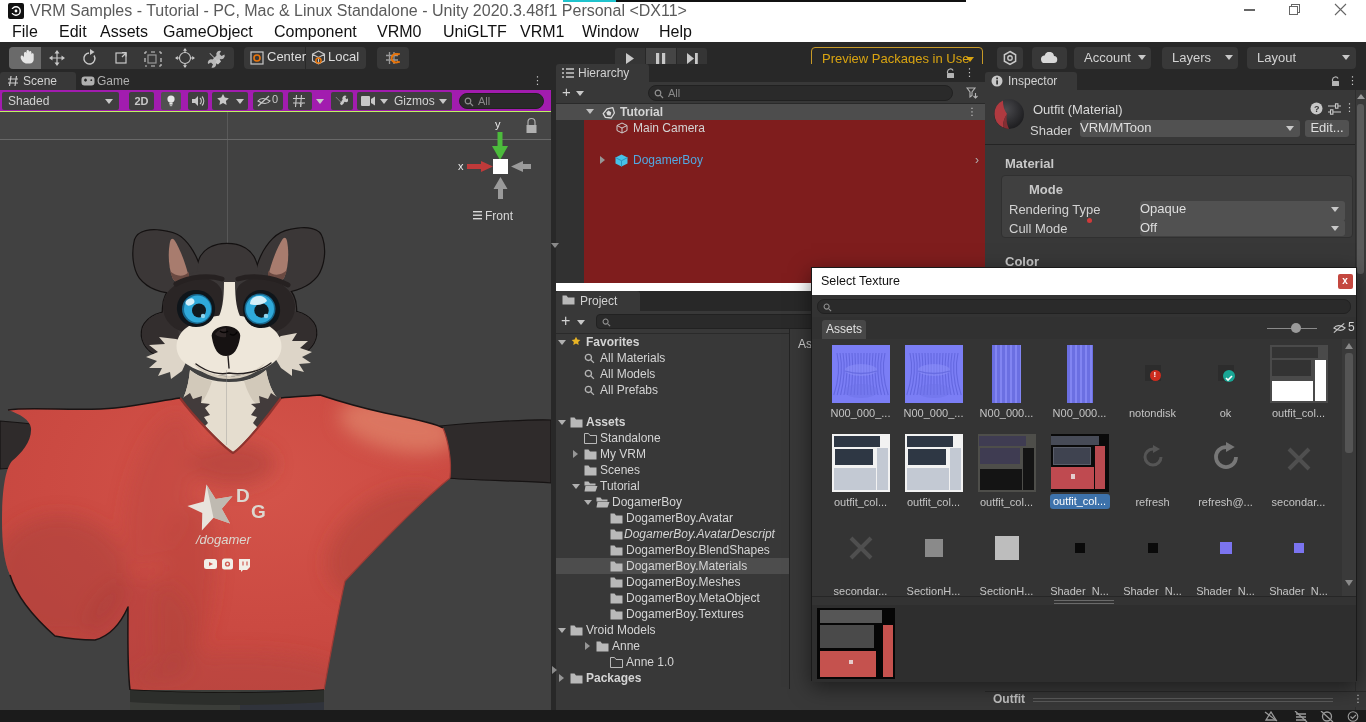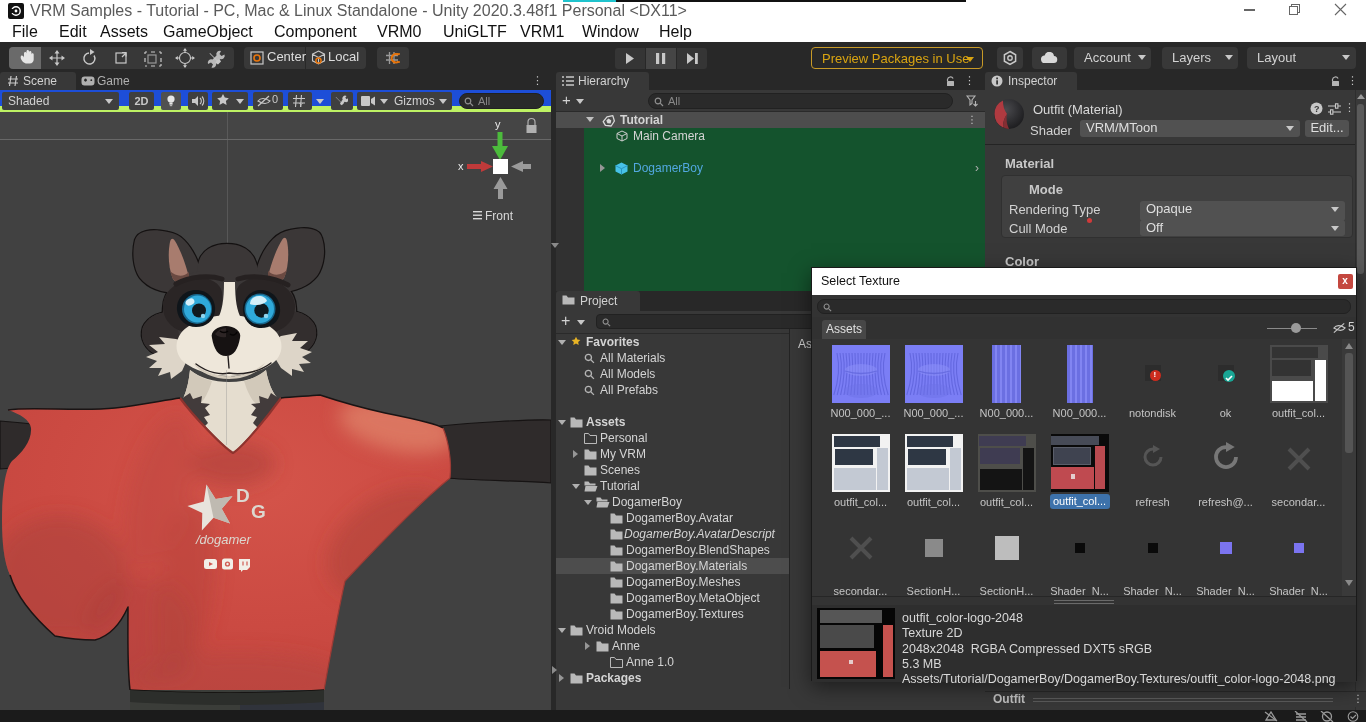--- a/index.html
+++ b/index.html
@@ -13,39 +13,39 @@
   #titlebar { left:0; top:0; width:1366px; height:21px; background:#ffffff; }
   #menubar  { left:0; top:21px; width:1366px; height:21px; background:#ffffff; }
   .menuitem { position:absolute; top:2px; color:#111; font-size:16px; }
 
   
   #toolbar { left:0; top:42px; width:1366px; height:30px; background:#282828; }
   .tbtn { position:absolute; background:#383838; border-radius:4px; }
 
   
   #scene   { left:0; top:72px; width:551px; height:638px; background:#282828; }
-  #hier    { left:556px; top:72px; width:429px; height:219px; background:#14532d; }
+  #hier    { left:556px; top:64px; width:429px; height:219px; background:#7f1d1d; }
   #project { left:556px; top:291px; width:429px; height:419px; background:#383838; }
   #inspector { left:985px; top:72px; width:381px; height:638px; background:#383838; }
   #vsplit1 { left:551px; top:72px; width:5px; height:638px; background:#282828; }
   #vsplit2 { left:985px; top:72px; width:5px; height:638px; background:#282828; }
   #statusbar { left:0; top:710px; width:1366px; height:12px; background:#1b1b1b; }
 
   .tabbar { position:absolute; left:0; top:0; right:0; height:18px; background:#282828; }
   .tab { position:absolute; top:0; height:18px; background:#383838; color:#d2d2d2;
          font-size:12px; line-height:18px; border-radius:3px 3px 0 0; }
   .tab.inactive { background:transparent; color:#b0b0b0; }
 
   .searchfield { position:absolute; background:#2a2a2a; border:1px solid #212121;
     border-radius:9px; color:#888; font-size:11px; }
 
   .row { position:absolute; left:0; right:0; height:16px; line-height:16px;
          font-size:12px; color:#d4d4d4; white-space:nowrap; }
   .dd { position:absolute; background:#515151; border-radius:3px; color:#dfdfdf;
-        font-size:12px; line-height:16px; padding-left:6px; }
+        font-size:12px; line-height:16px; }
   .dd:after { content:""; position:absolute; right:6px; top:6px; width:0; height:0;
         border-left:4px solid transparent; border-right:4px solid transparent;
         border-top:5px solid #c8c8c8; }
   .btn { position:absolute; background:#515151; border-radius:3px; color:#dfdfdf;
         font-size:12px; line-height:16px; padding-left:6px; }
   .caret { display:inline-block; width:0; height:0; border-left:4px solid transparent;
         border-right:4px solid transparent; border-top:5px solid #c8c8c8; }
 </style>
 </head>
 <body>
@@ -193,21 +193,21 @@
             <path d="M3.5 0.5 h7 a3 3 0 0 1 3 3 v3 a3 3 0 0 1 -3 3 h-7 a3 3 0 0 1 -3-3 v-3 a3 3 0 0 1 3-3 z" fill="#b0b0b0"></path>
             <rect x="3" y="3.4" width="3" height="1.4" fill="#282828"></rect>
             <rect x="3.8" y="2.6" width="1.4" height="3" fill="#282828"></rect>
             <circle cx="10.3" cy="4.2" r="0.9" fill="#282828"></circle>
           </svg>
         <span style="position:absolute;left:16px;">Game</span>
       </div>
       <div style="position:absolute;right:8px;top:2px;color:#c8c8c8;font-size:11px;">⋮</div>
     </div>
 
-    <div class="abs" style="left:0;top:18px;width:551px;height:22px;background:#1d4ed8;border-bottom:6px solid #bef264;">
+    <div class="abs" style="left:0;top:18px;width:551px;height:22px;background:#a21caf;border-bottom:1px solid #bef264;">
       <div class="abs" style="left:2px;top:2px;width:117px;height:18px;background:#3f3f3f;border-radius:2px;">
         <span style="position:absolute;left:6px;top:2px;font-size:12px;color:#d2d2d2">Shaded</span>
         <span class="caret" style="position:absolute;right:6px;top:7px;"></span>
       </div>
       <div class="abs" style="left:129px;top:2px;width:25px;height:18px;background:#3f3f3f;border-radius:2px;color:#c8c8c8;font-size:11px;font-weight:bold;text-align:center;line-height:18px;">2D</div>
       <div class="abs" style="left:161px;top:2px;width:20px;height:18px;background:#505050;border-radius:2px;"></div>
       <svg class="abs" style="left:165px;top:4px" width="12" height="14" viewBox="0 0 12 14">
           <circle cx="6" cy="5" r="3.6" fill="#e6e6e6"></circle>
           <rect x="4.4" y="8.4" width="3.2" height="2.2" fill="#e6e6e6"></rect>
           <rect x="4.8" y="11" width="2.4" height="1.2" fill="#b4b4b4"></rect>
@@ -559,21 +559,21 @@
           <span style="position:absolute;left:2px;top:6px;width:0;height:0;border-left:4px solid transparent;border-right:4px solid transparent;border-top:5px solid #b0b0b0;"></span>
           <svg style="position:absolute;left:14px;top:3px" width="13" height="11" viewBox="0 0 13 11">
             <path d="M0.5 0.5 h4 l1.5 2 h6.5 v8 h-12 z" fill="#b9b9b9"></path>
           </svg>
           <span style="position:absolute;left:30px;font-weight:bold;">Assets</span>
         </div>
         <div class="row" style="top:96px;">
           <svg style="position:absolute;left:28px;top:3px" width="13" height="11" viewBox="0 0 13 11">
             <path d="M0.5 0.5 h4 l1.5 2 h6.5 v8 h-12 z" fill="none" stroke="#b9b9b9"></path>
           </svg>
-          <span style="position:absolute;left:44px;">Personal</span>
+          <span style="position:absolute;left:44px;">Standalone</span>
         </div>
         <div class="row" style="top:112px;">
           <span style="position:absolute;left:17px;top:4px;width:0;height:0;border-top:4px solid transparent;border-bottom:4px solid transparent;border-left:5px solid #969696;"></span>
           <svg style="position:absolute;left:28px;top:3px" width="13" height="11" viewBox="0 0 13 11">
             <path d="M0.5 0.5 h4 l1.5 2 h6.5 v8 h-12 z" fill="#b9b9b9"></path>
           </svg>
           <span style="position:absolute;left:44px;">My VRM</span>
         </div>
         <div class="row" style="top:128px;">
           <svg style="position:absolute;left:28px;top:3px" width="13" height="11" viewBox="0 0 13 11">
@@ -911,23 +911,20 @@
     </div>
 
     <div class="abs" style="left:0;top:337px;width:544px;height:77px;background:#2e2e2e;">
       <div style="position:absolute;left:5px;top:3px;width:78px;height:71px;background:#060606;">
         <div style="position:absolute;left:3px;top:2px;width:62px;height:13px;background:#565656;"></div>
         <div style="position:absolute;left:3px;top:17px;width:54px;height:23px;background:#4a4a4a;"></div>
         <div style="position:absolute;left:3px;top:43px;width:56px;height:26px;background:#c5524e;"></div>
         <div style="position:absolute;left:66px;top:17px;width:10px;height:52px;background:#c5524e;"></div>
         <div style="position:absolute;left:32px;top:52px;width:4px;height:4px;background:#e8d9d9;opacity:0.9;"></div>
       </div>
-      <div style="position:absolute;left:90px;top:6px;color:#d8d8d8;font-size:12.5px;line-height:15.3px;">
-        outfit_color-logo-2048<br>Texture 2D<br>2048x2048&nbsp; RGBA Compressed DXT5 sRGB<br>5.3 MB<br>Assets/Tutorial/DogamerBoy/DogamerBoy.Textures/outfit_color-logo-2048.png
-      </div>
     </div>
   </div>
 
   <div class="abs" id="statusbar">
     <svg class="abs" style="left:1264px;top:1px" width="14" height="11" viewBox="0 0 14 11">
         <path d="M2 9 L7 1 L12 9 Z" fill="none" stroke="#9a9a9a" stroke-width="1.3"></path>
         <path d="M1 1 L13 10" stroke="#9a9a9a" stroke-width="1.3"></path>
       </svg>
     <svg class="abs" style="left:1294px;top:1px" width="14" height="11" viewBox="0 0 14 11">
         <path d="M2 3 h10 M2 6 h10 M2 9 h10" stroke="#9a9a9a" stroke-width="1.5"></path>

